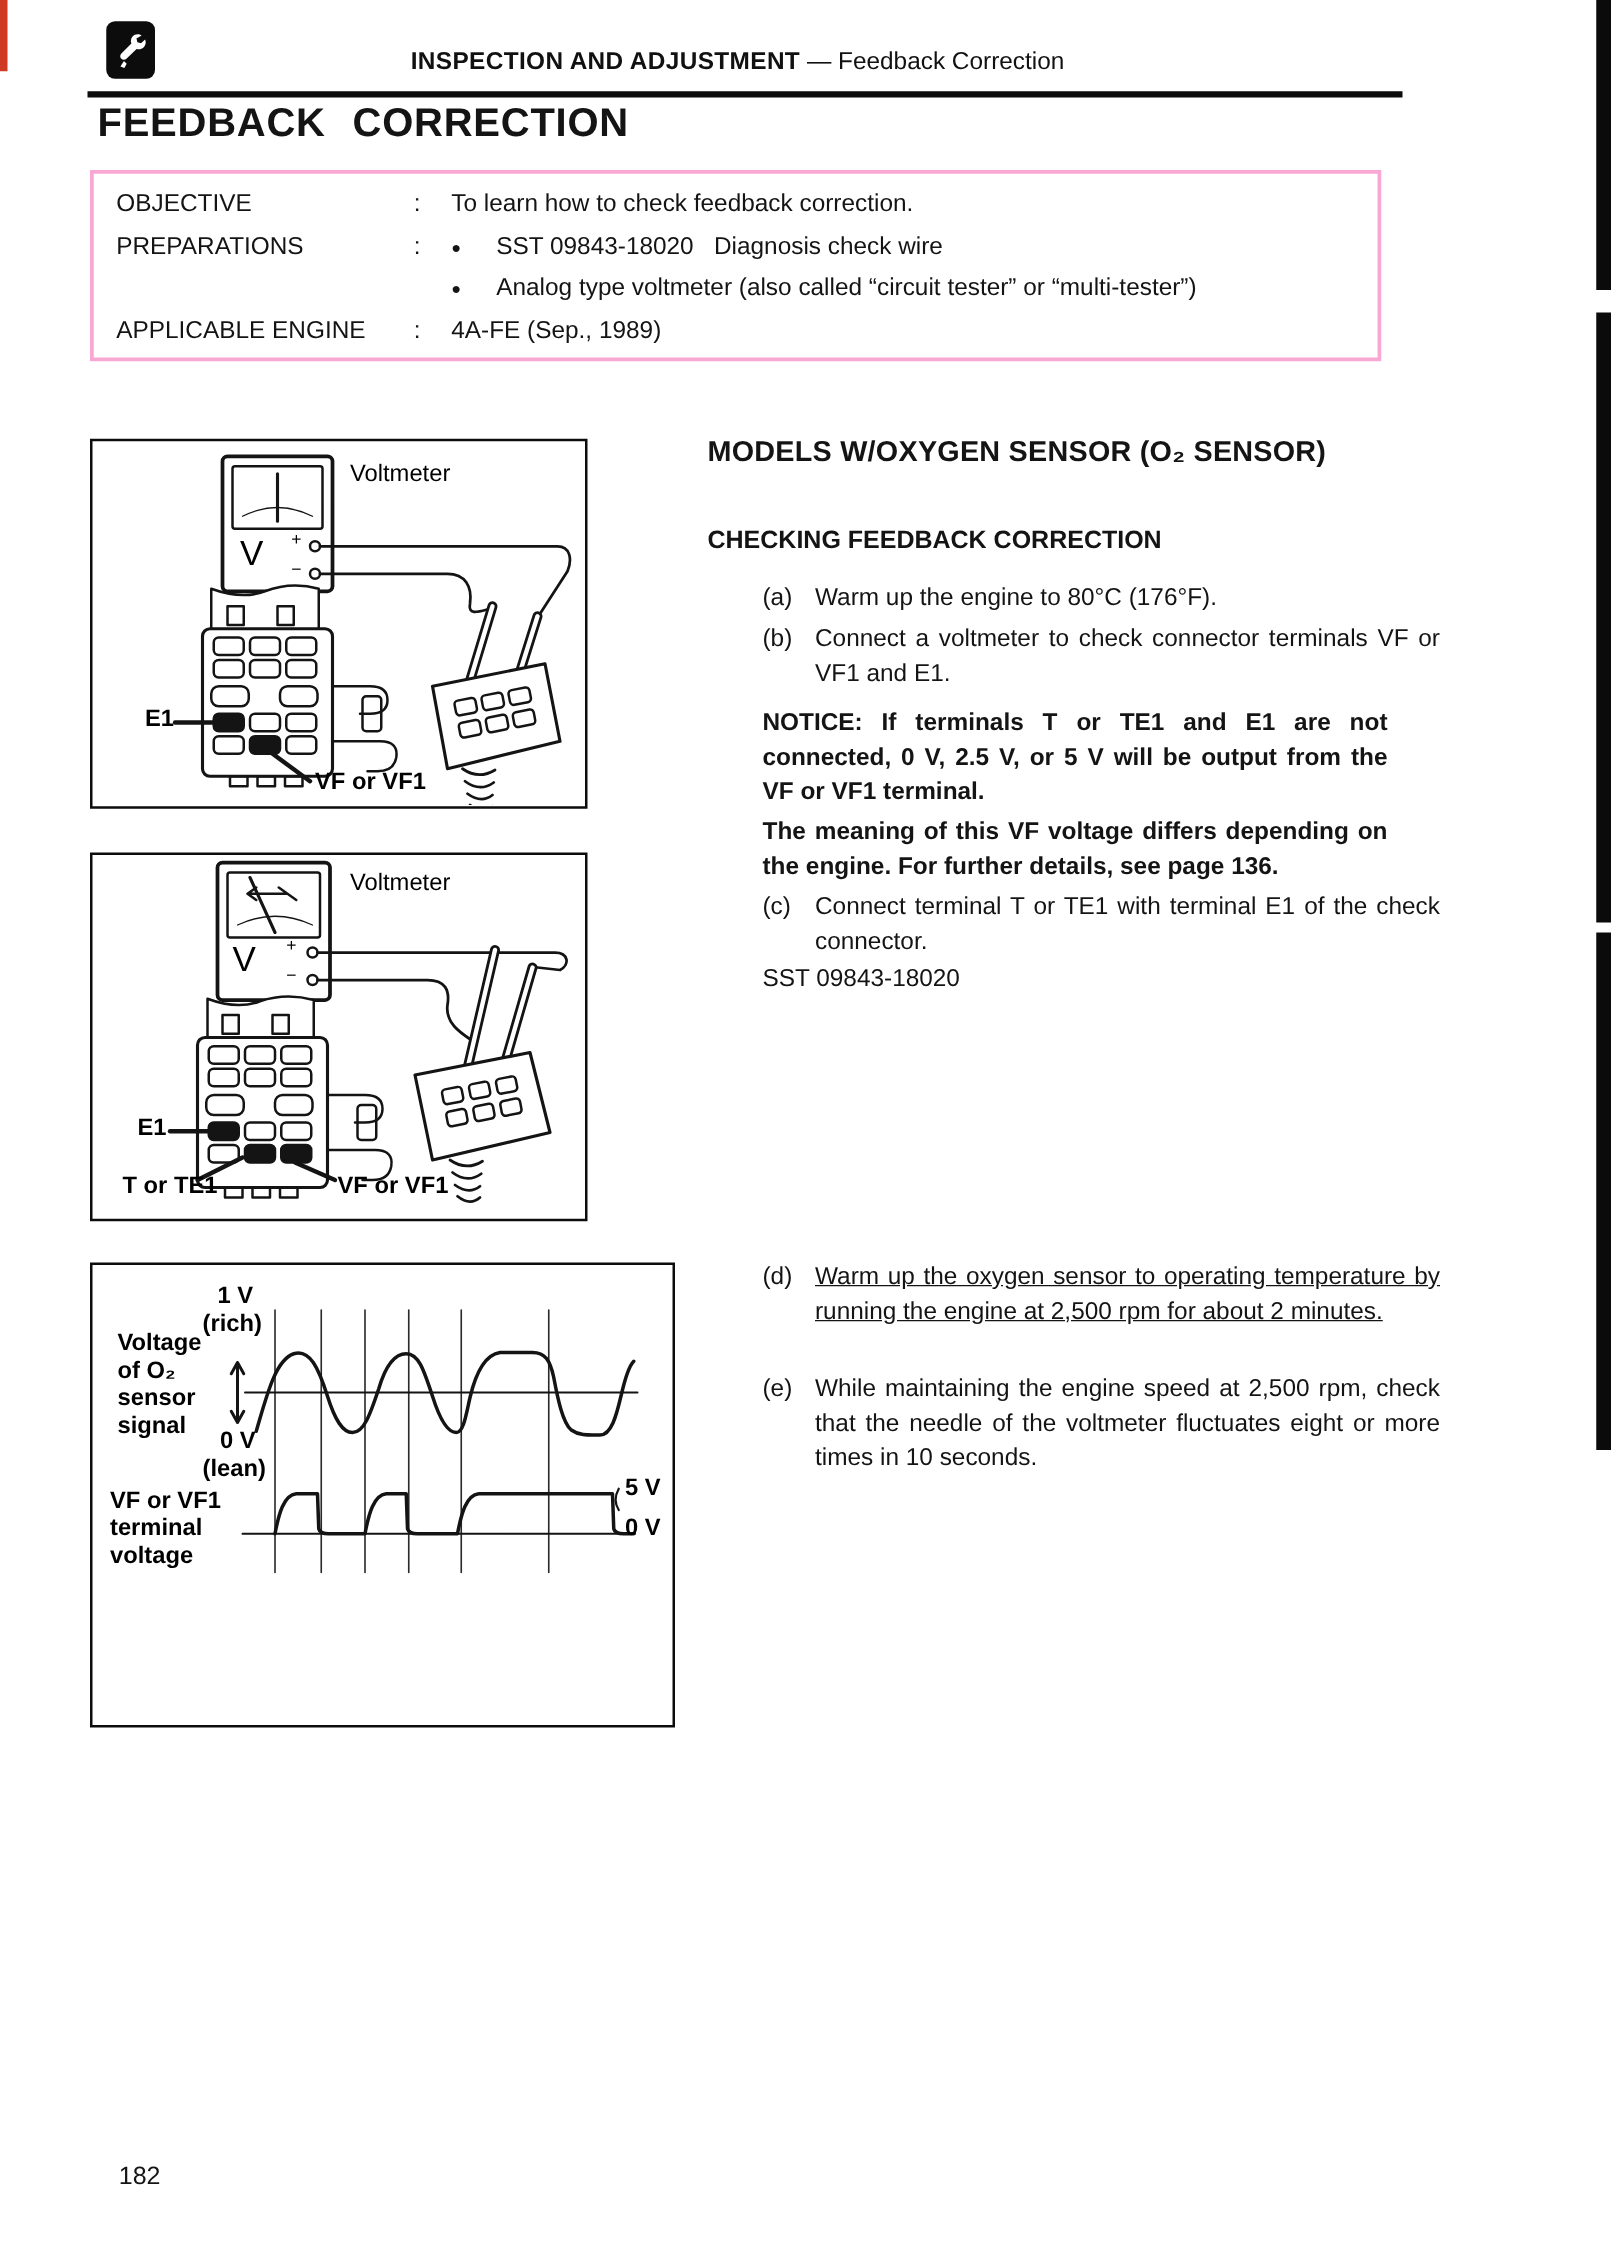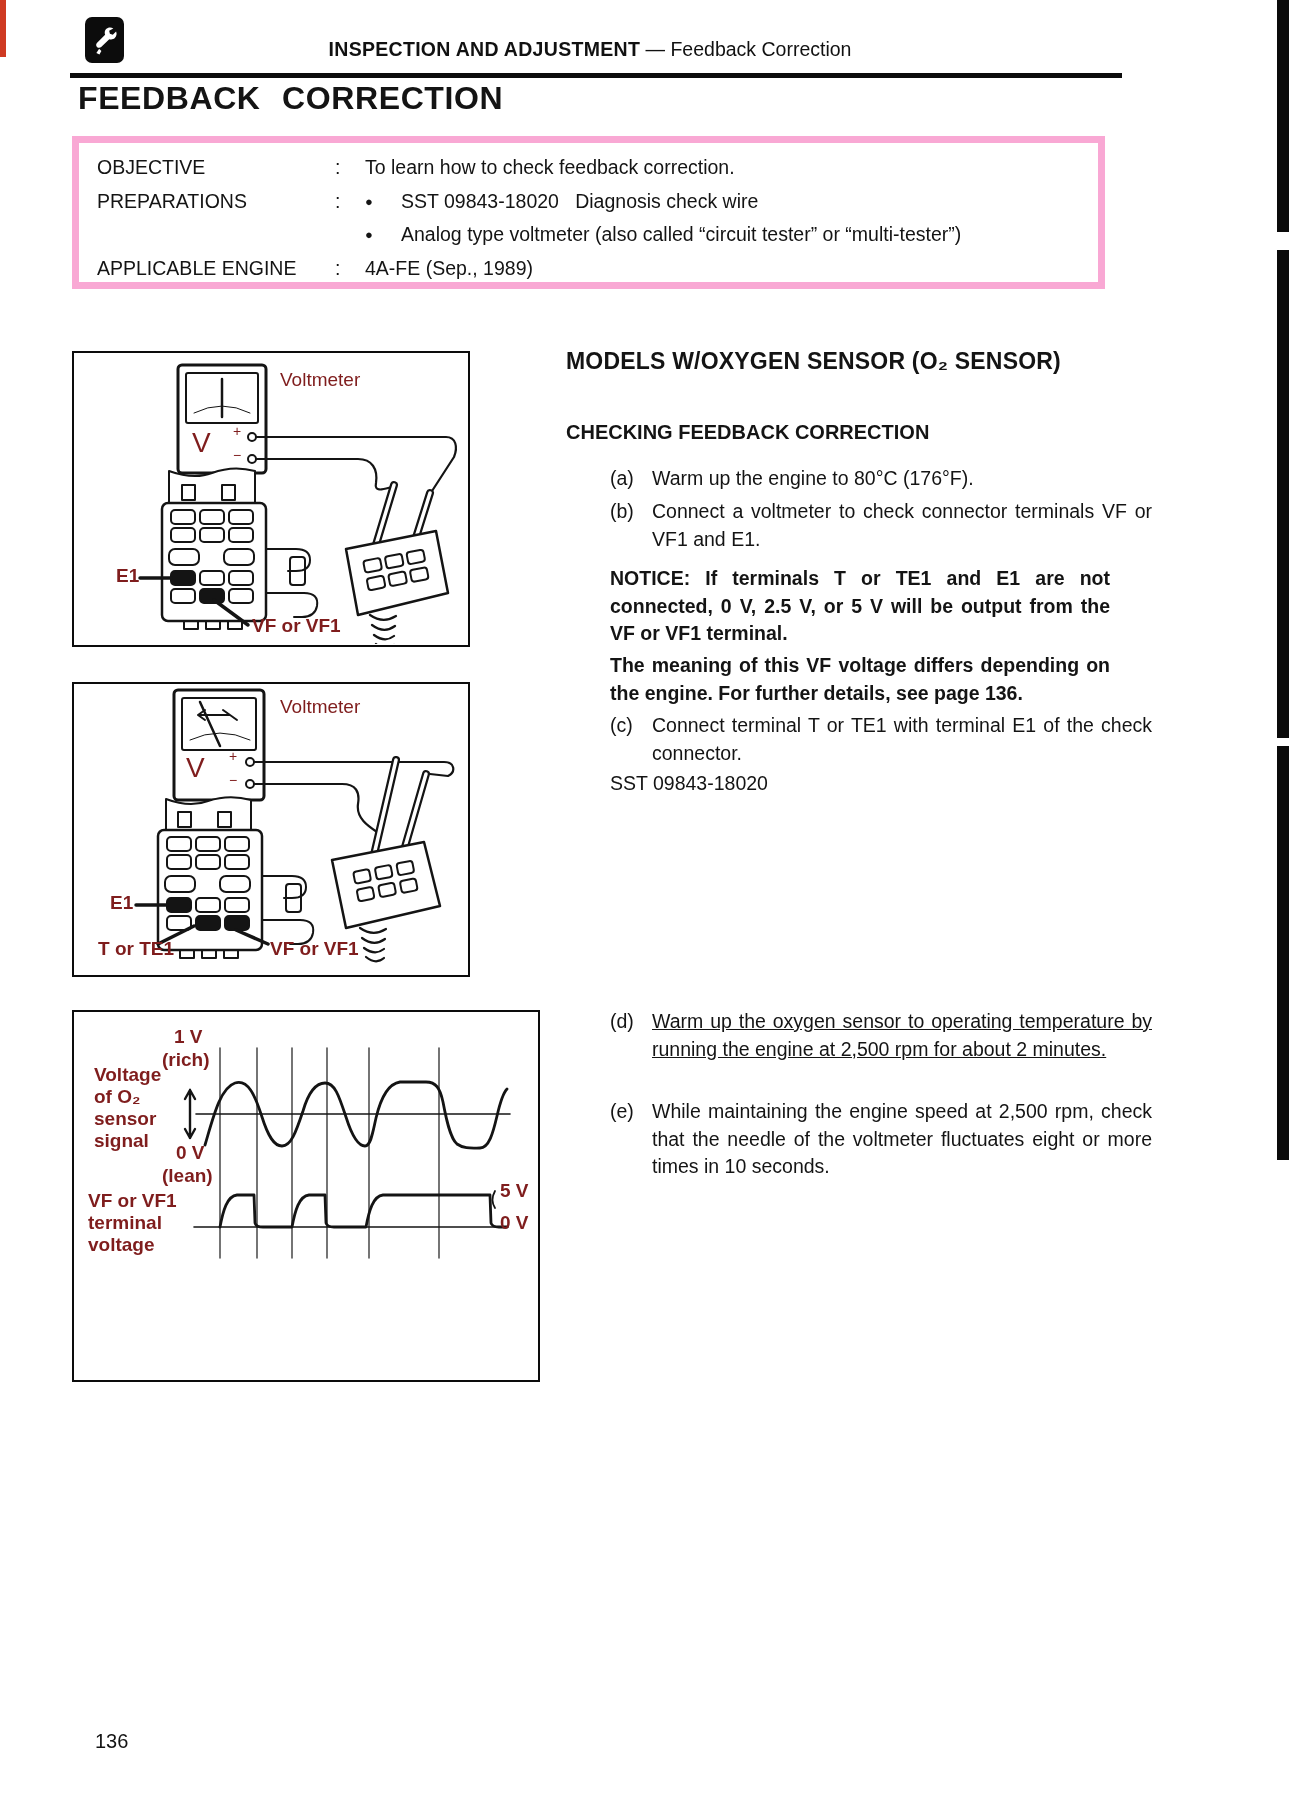--- a/index.html
+++ b/index.html
@@ -13,33 +13,33 @@
   .red-mark{left:0;top:0;width:6px;height:57px;background:#cf3a22;}
   .bind-bar{left:1277px;width:12px;background:#0b0b0b;}
   
   .hdr-icon{left:85px;top:17px;width:39px;height:46px;background:#0c0c0c;border-radius:7px;
     display:flex;align-items:center;justify-content:center;}
   .hdr-title{left:80px;top:38px;width:1020px;text-align:center;font-size:19.5px;color:#111;}
   .hdr-title .b{font-weight:bold;letter-spacing:.3px;}
   .hdr-rule{left:70px;top:73px;width:1052px;height:5px;background:#0c0c0c;}
   .page-title{left:78px;top:80px;font-size:32px;font-weight:bold;letter-spacing:.6px;word-spacing:12px;margin:0;}
   
-  .info-box{left:72px;top:136px;width:1033px;height:153px;border:7px solid #f9a8d4;box-sizing:border-box;
+  .info-box{left:72px;top:136px;width:1033px;height:153px;border:3px solid #f9a8d4;box-sizing:border-box;
     padding:8px 0 0 18px;background:#fff;}
   .info-row{display:flex;font-size:19.5px;line-height:33.5px;}
   .ilabel{width:238px;}
   .icolon{width:30px;}
   .ibullet{width:36px;font-size:13px;}
   
   .fig{border:2.5px solid #0c0c0c;box-sizing:border-box;background:#fff;}
   .fig svg{position:absolute;left:0;top:0;}
   .fig1{left:72px;top:351px;width:398px;height:296px;}
   .fig2{left:72px;top:682px;width:398px;height:295px;}
   .fig3{left:72px;top:1010px;width:468px;height:372px;}
-  .flabel{position:absolute;font-size:19px;color:#7f1d1d;white-space:nowrap;}
+  .flabel{position:absolute;font-size:19px;color:#000000;white-space:nowrap;}
   .fbold{font-weight:bold;}
   .vsym{font-size:28px;}
   .tiny{font-size:14px;}
   .multiline{white-space:pre-line;line-height:22px;}
   
   .sec-title{left:566px;top:348px;font-size:23px;font-weight:bold;letter-spacing:.2px;margin:0;}
   .sub-title{left:566px;top:421px;font-size:20px;font-weight:bold;margin:0;}
   .para{left:610px;width:500px;font-size:19.5px;line-height:27.5px;text-align:justify;margin:0;}
   .hang{padding-left:42px;}
   .hang .lbl{display:inline-block;width:42px;margin-left:-42px;}
@@ -289,13 +289,13 @@
   <span class="lbl">(c)</span><span>Connect terminal T or TE1 with terminal E1 of the check connector.</span>
 </p>
 <p class="abs para" style="top:770px;text-align:left;">SST 09843-18020</p>
 <p class="abs para hang" style="top:1008px;text-decoration:underline;">
   <span class="lbl">(d)</span><span>Warm up the oxygen sensor to operating temperature by running the engine at 2,500 rpm for about 2 minutes.</span>
 </p>
 <p class="abs para hang" style="top:1098px;">
   <span class="lbl">(e)</span><span>While maintaining the engine speed at 2,500 rpm, check that the needle of the voltmeter fluctuates eight or more times in 10 seconds.</span>
 </p>
 
-<div class="abs pageno">136</div>
+<div class="abs pageno">182</div>
 
 </body></html>

